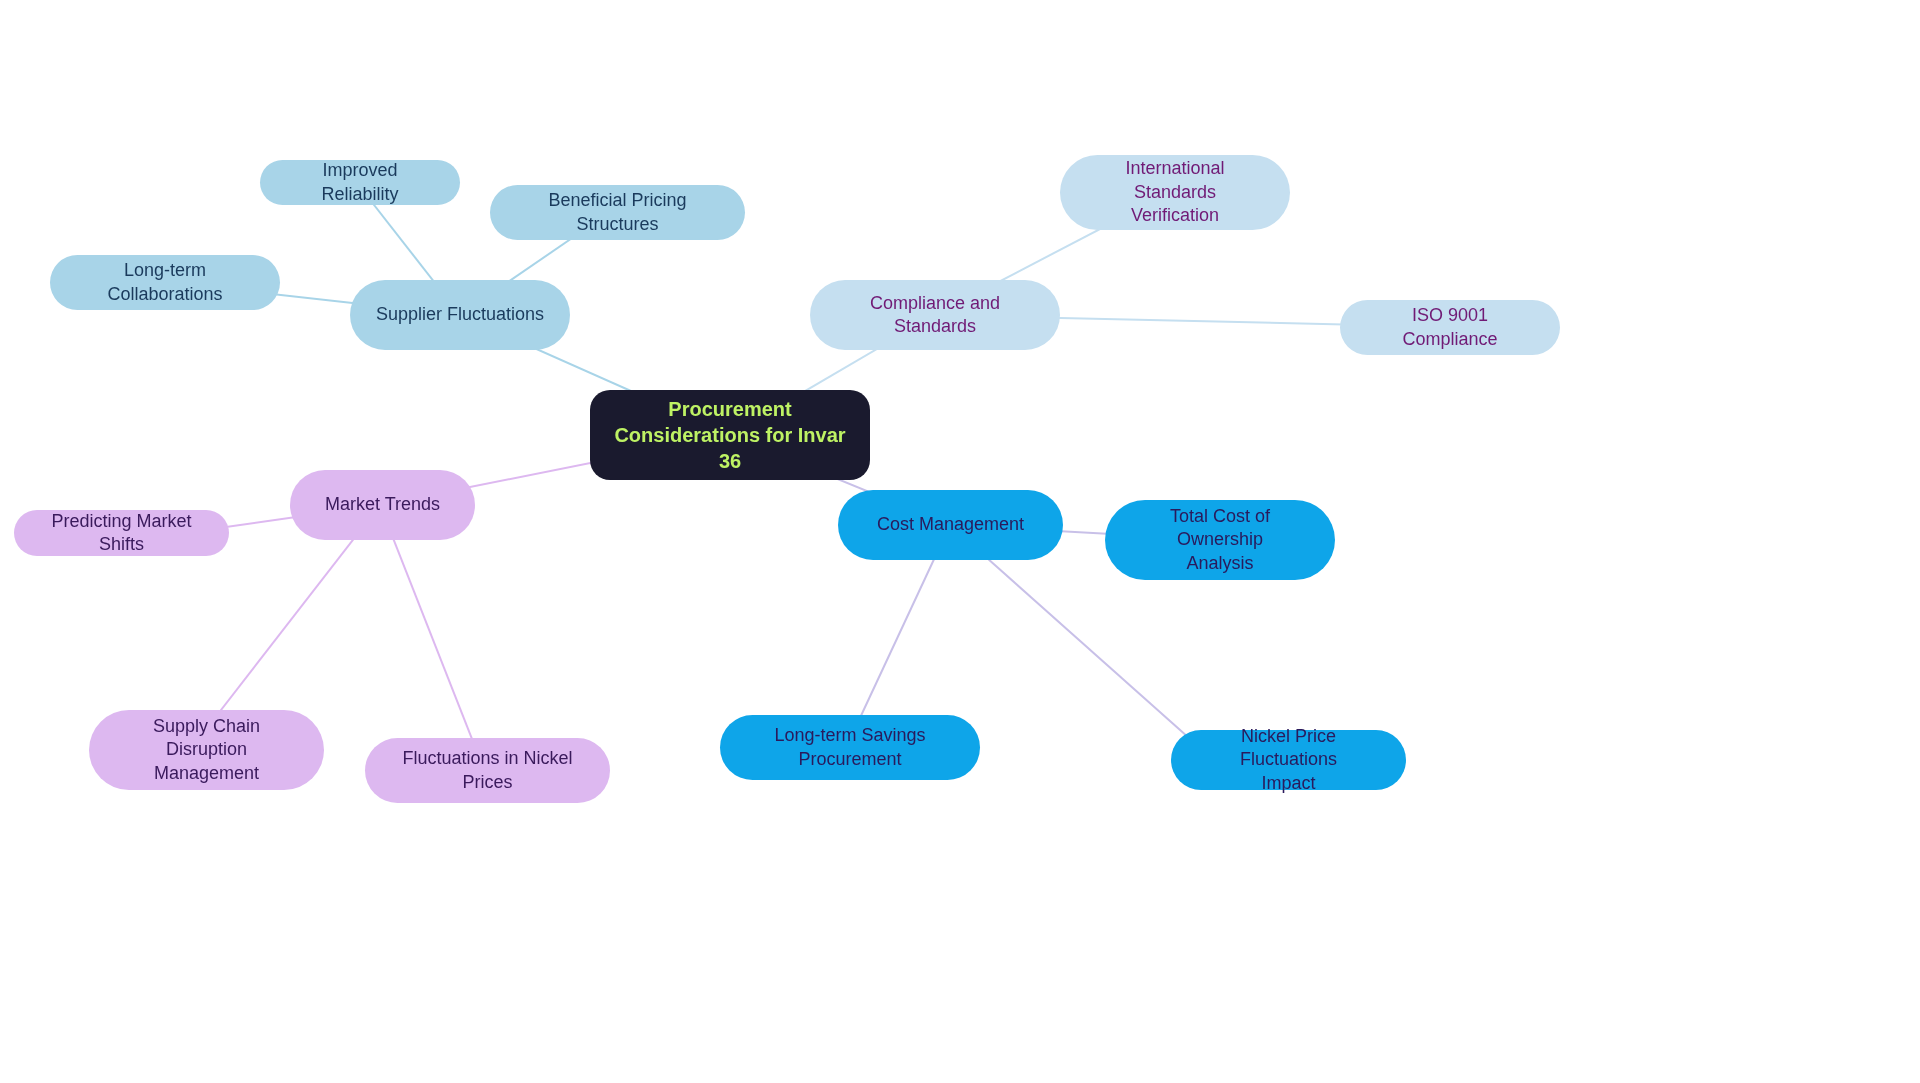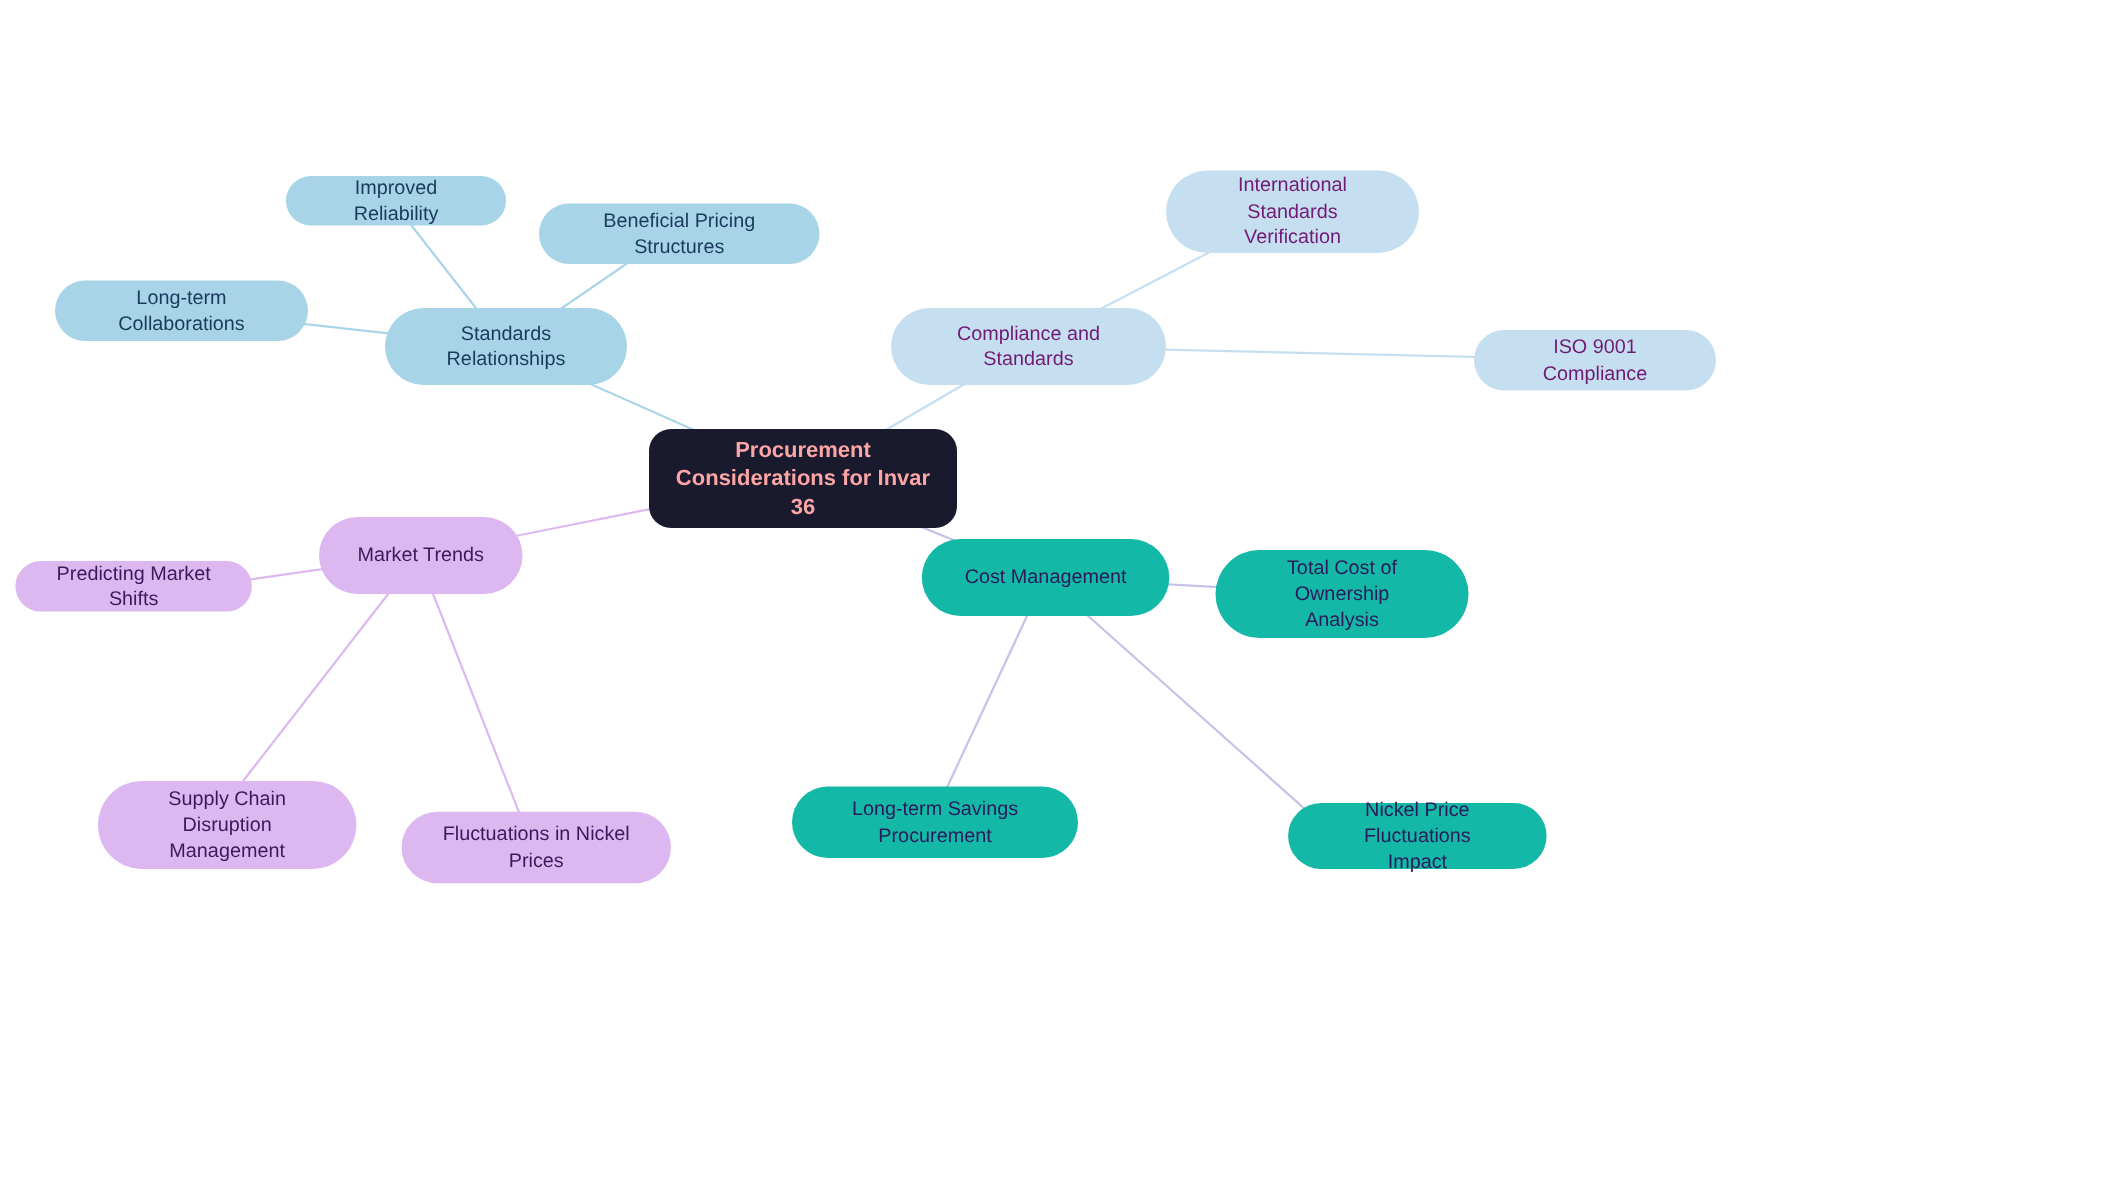--- a/index.html
+++ b/index.html
@@ -35,21 +35,21 @@
       justify-content: center;
       text-align: center;
       font-size: 18px;
       font-weight: 500;
       padding: 14px 24px;
       line-height: 1.3;
     }
 
     .node-center {
       background: #1a1a2e;
-      color: #fca5a5;
+      color: #bef264;
       font-size: 20px;
       font-weight: 600;
       border-radius: 20px;
       width: 280px;
       height: 90px;
       left: 590px;
       top: 390px;
     }
 
     
@@ -68,21 +68,21 @@
 
     
     .node-purple {
       background: #ddb8f0;
       color: #3a1a5c;
       border-radius: 50px;
     }
 
     
     .node-light-purple {
-      background: #14b8a6;
+      background: #0ea5e9;
       color: #2a1a5c;
       border-radius: 50px;
     }
   </style>
 </head>
 <body>
 
 <div class="mind-map-container">
   <svg class="connections">
 
@@ -109,21 +109,21 @@
     <line x1="950" y1="525" x2="1225" y2="770" stroke="#c8c0e8" stroke-width="2"></line>
     <line x1="950" y1="525" x2="845" y2="750" stroke="#c8c0e8" stroke-width="2"></line>
   </svg>
 
   <div class="node node-center" style="left: 590px; top: 390px;">
     <span>Procurement Considerations
 for Invar 36</span>
   </div>
 
   <div class="node node-blue-mid" style="left: 350px; top: 280px; width: 220px; height: 70px;">
-    <span>Standards Relationships</span>
+    <span>Supplier Fluctuations</span>
   </div>
 
   <div class="node node-blue-mid" style="left: 260px; top: 160px; width: 200px; height: 45px;">
     <span>Improved Reliability</span>
   </div>
 
   <div class="node node-blue-mid" style="left: 490px; top: 185px; width: 255px; height: 55px;">
     <span>Beneficial Pricing Structures</span>
   </div>
 

